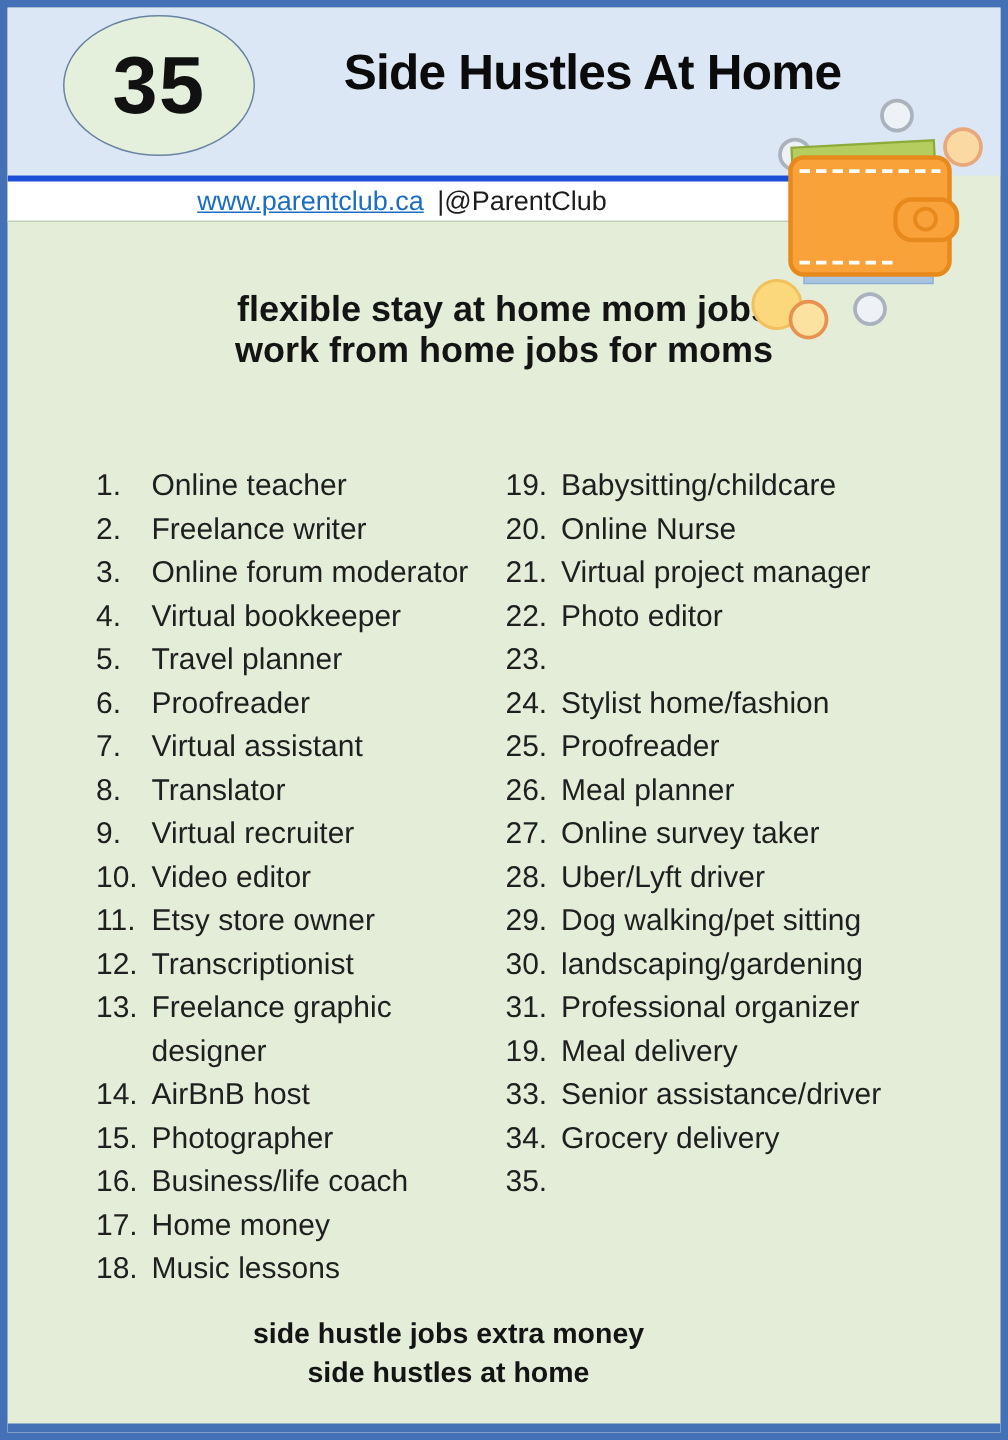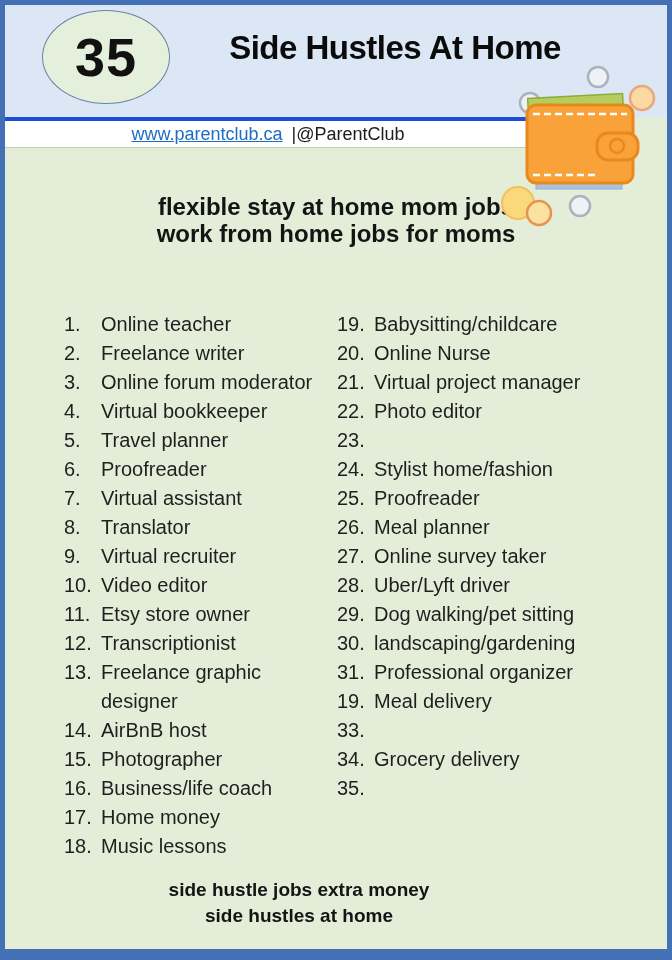--- a/index.html
+++ b/index.html
@@ -262,20 +262,21 @@
       <div class="row">
         <span class="num">31.</span>
         <span class="label">Professional organizer</span>
       </div>
       <div class="row">
         <span class="num">19.</span>
         <span class="label">Meal delivery</span>
       </div>
       <div class="row">
         <span class="num">33.</span>
+        <span class="label">Senior assistance/driver</span>
       </div>
       <div class="row">
         <span class="num">34.</span>
         <span class="label">Grocery delivery</span>
       </div>
       <div class="row">
         <span class="num">35.</span>
       </div>
     </div>
 

